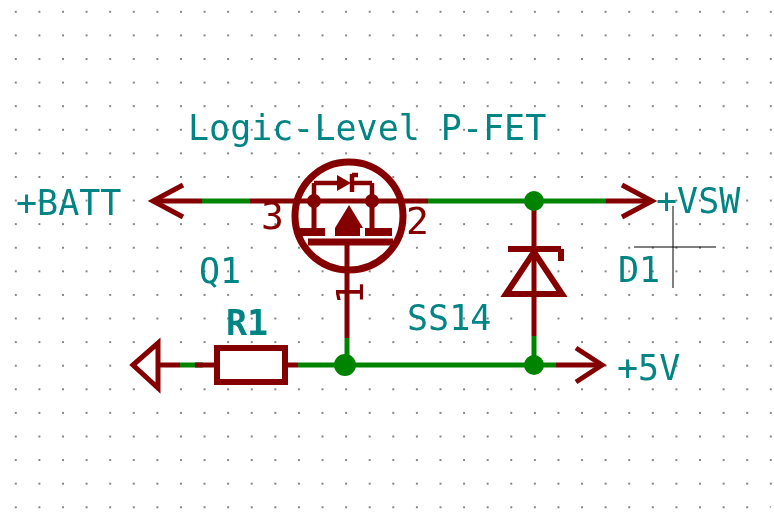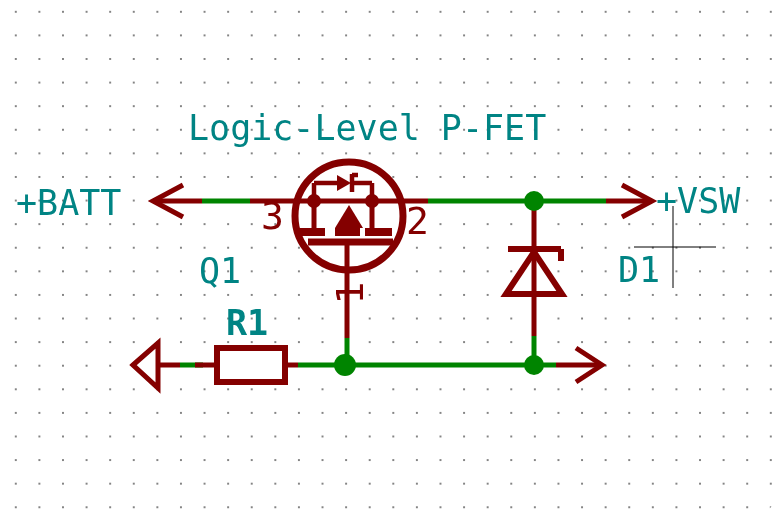--- a/index.html
+++ b/index.html
@@ -118,22 +118,24 @@
     <g>
       <line x1="634" y1="247" x2="716" y2="247" style="stroke:var(--cursor)" stroke-width="1"></line>
       <line x1="673" y1="206" x2="673" y2="288" style="stroke:var(--cursor)" stroke-width="1"></line>
     </g>
   </svg>
 
   <div class="label" style="left:188px; top:111px;">Logic-Level P-FET</div>
 
   <div class="label" style="left:16px; top:186px;">+BATT</div>
   <div class="label" style="left:656px; top:184px;">+VSW</div>
+  <div class="label" style="left:617px; top:351px;">+5V</div>
 
   <div class="label" style="left:199px; top:230px;margin-top:24px;">Q1</div>
   <div class="label" style="left:226px; top:306px;font-weight:bold;">R1</div>
   <div class="label" style="left:582px; top:253px;margin-left:36px;">D1</div>
+  <div class="label" style="left:407px; top:301px;">SS14</div>
 
   <div class="label pin-num" style="left:261px; top:197px;">3</div>
   <div class="label pin-num" style="left:406px; top:202px;">2</div>
   <div class="label pin-num pin-rot" style="left:330px; top:274px;">1</div>
 
 </div>
 
 </body></html>

